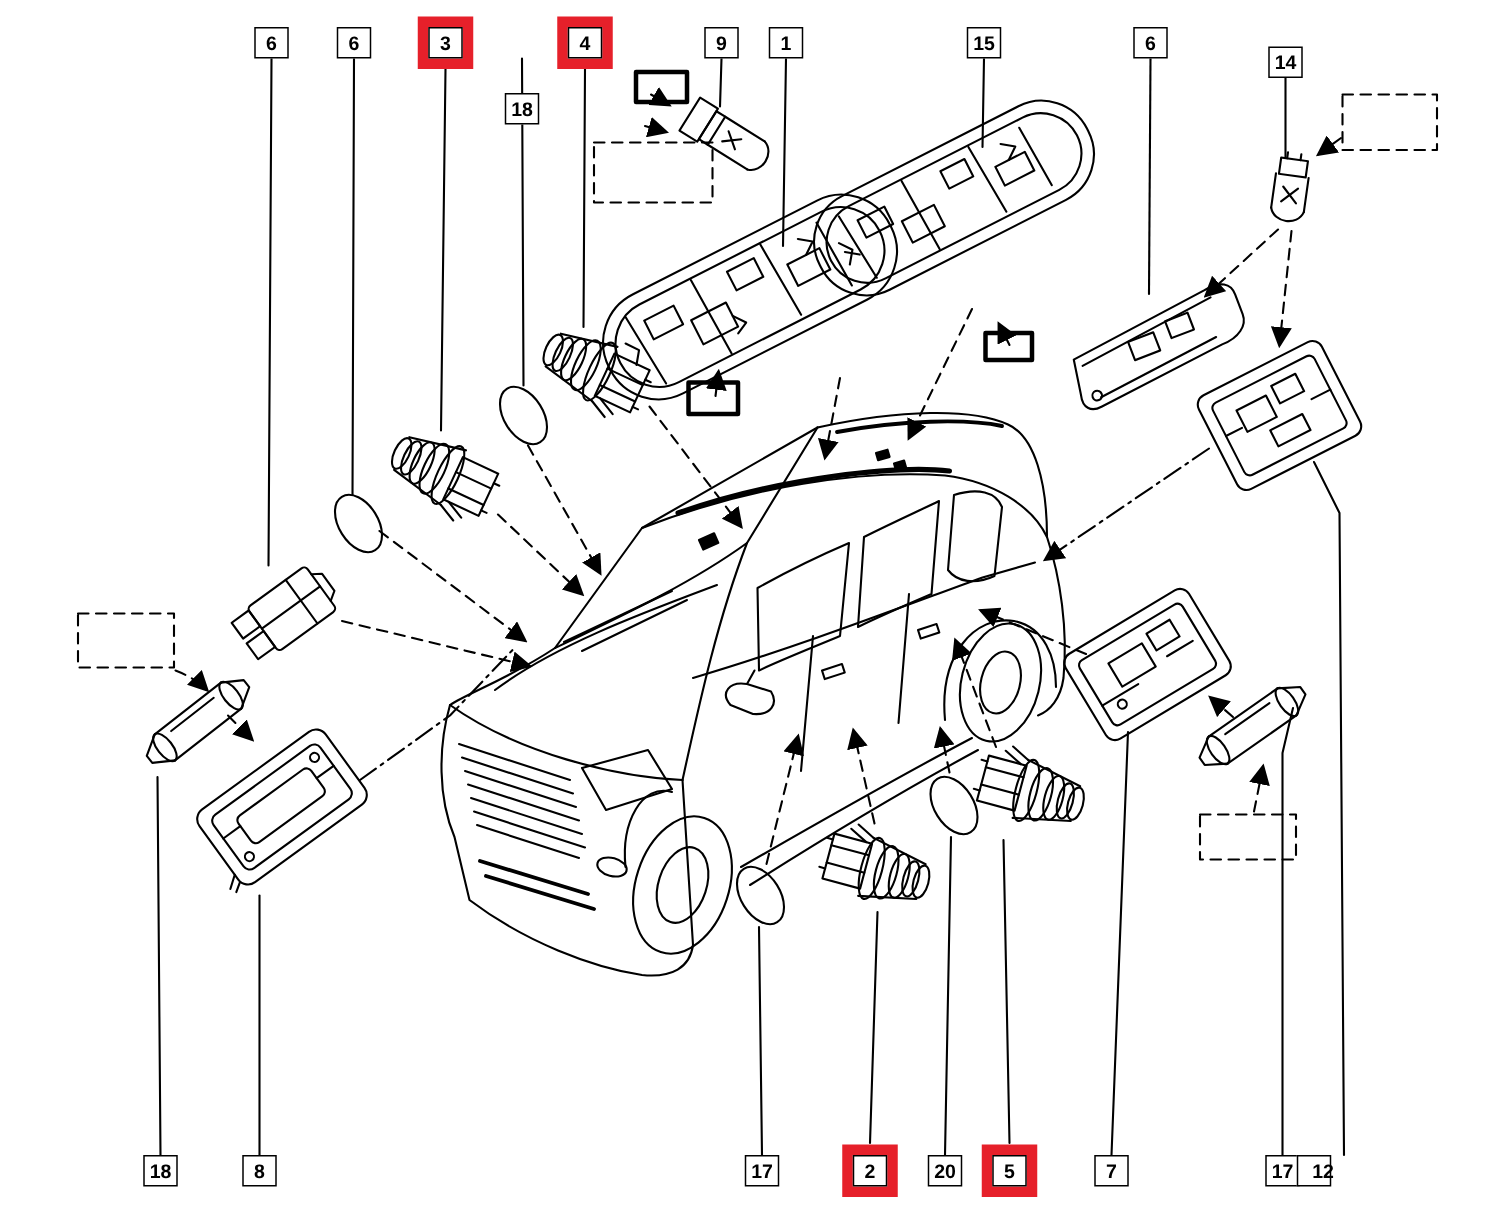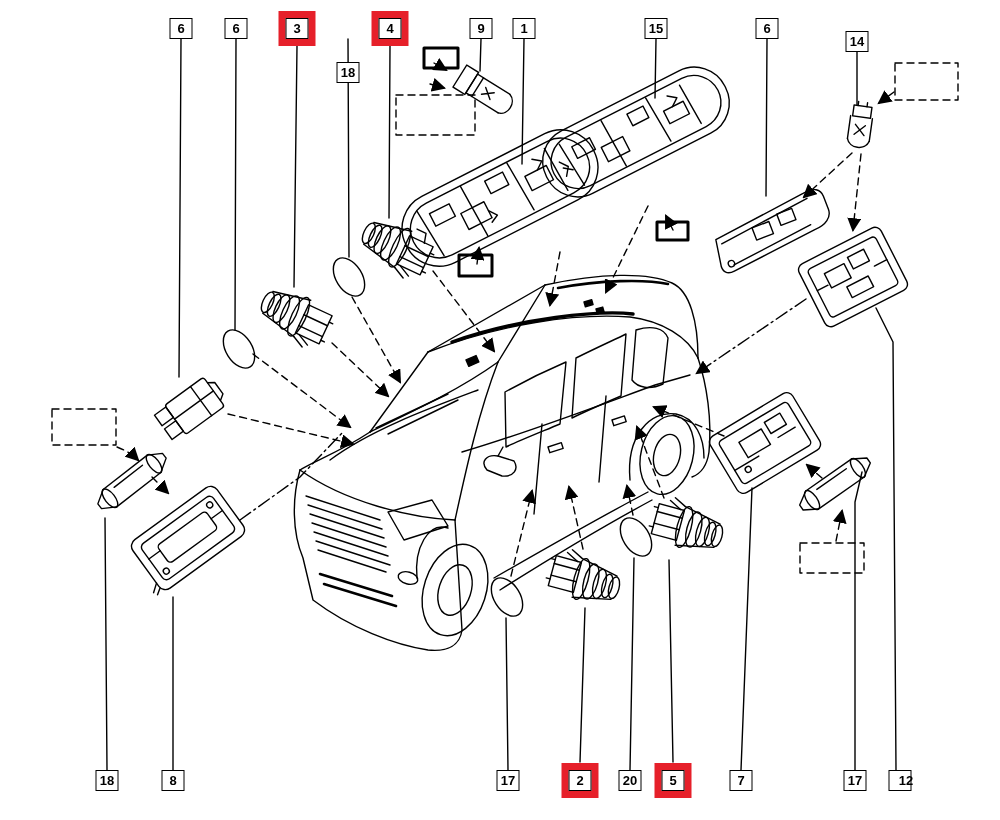--- a/index.html
+++ b/index.html
@@ -336,15 +336,15 @@
       <div class="callout" style="left: 767px; top: 18px;">6</div>
       <div class="callout" style="left: 857px; top: 31px;">14</div>
       <div class="callout" style="left: 107px; top: 770px;">18</div>
       <div class="callout" style="left: 173px; top: 770px;">8</div>
       <div class="callout" style="left: 508px; top: 770px;">17</div>
       <div class="callout highlighted" style="left: 580px; top: 770px;">2</div>
       <div class="callout" style="left: 630px; top: 770px;">20</div>
       <div class="callout highlighted" style="left: 673px; top: 770px;">5</div>
       <div class="callout" style="left: 741px; top: 770px;">7</div>
       <div class="callout" style="left: 855px; top: 770px;">17</div>
-      <div class="callout" style="left: 900px; top: 770px; padding-left: 12px;">12</div>
+      <div class="callout" style="left: 876px; top: 770px; padding-left: 12px;">12</div>
     </div>
 </div>
 
 </body></html>

